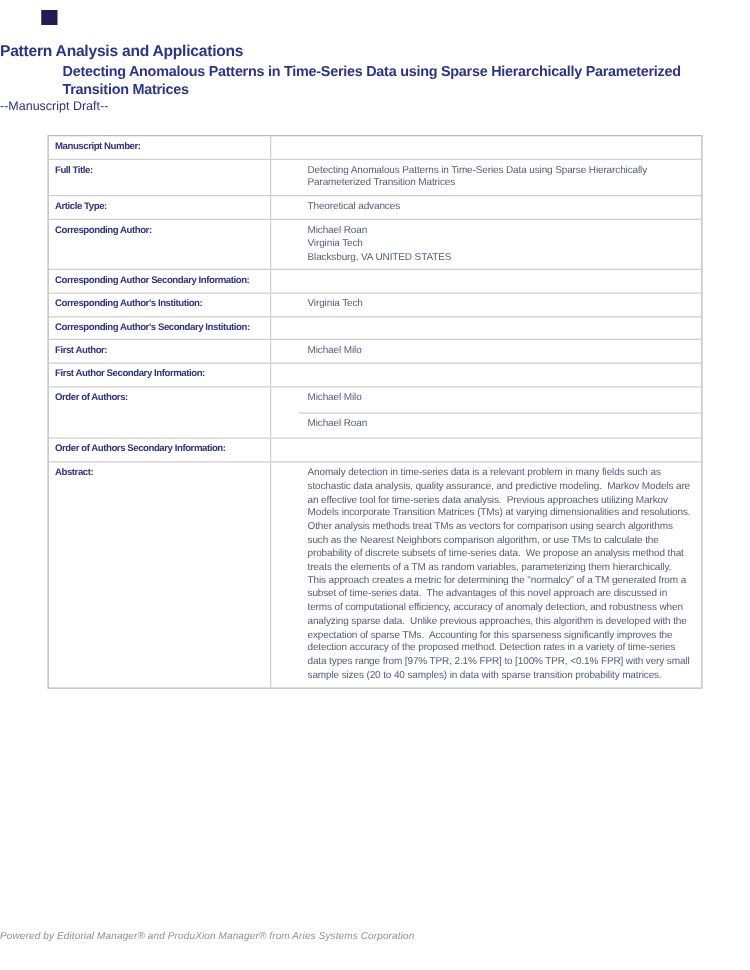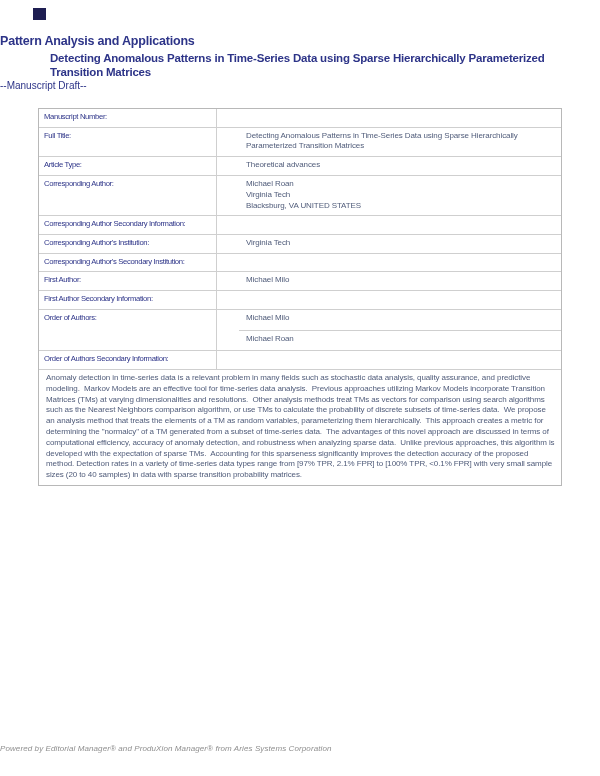--- a/index.html
+++ b/index.html
@@ -40,21 +40,21 @@
     position: absolute; left: 38px; top: 108px; width: 524px;
     border: 1px solid var(--border_outer);
     background: #ffffff;
   }
   .t-row { display: flex; align-items: stretch; }
   .t-row + .t-row { border-top: 1px solid var(--border_inner); gap: 22px; }
   .t-label {
     width: 178px; flex: 0 0 178px;
     border-right: 1px solid var(--border_inner);
     padding: 3px 4px 4px 5px;
-    font-weight: normal; font-size: 7.7px; letter-spacing: -0.35px;
+    font-weight: bold; font-size: 7.7px; letter-spacing: -0.35px;
     line-height: 10.6px; color: var(--label);
   }
   .t-value {
     flex: 1 1 auto; min-width: 0;
     padding: 3px 6px 4px 7px;
     font-size: 8px; letter-spacing: -0.1px;
     line-height: 10.8px; color: var(--value);
     white-space: pre-wrap;
   }
   .t-value.list-wrap { padding: 0; white-space: normal; }
@@ -119,17 +119,18 @@
       <div class="t-value list-wrap">
         <div class="sub-cell">Michael Milo</div>
         <div class="sub-cell">Michael Roan</div>
       </div>
     </div>
     <div class="t-row">
       <div class="t-label">Order of Authors Secondary Information:</div>
       <div class="t-value"></div>
     </div>
     <div class="t-row">
+      <div class="t-label">Abstract:</div>
       <div class="t-value">Anomaly detection in time-series data is a relevant problem in many fields such as stochastic data analysis, quality assurance, and predictive modeling.  Markov Models are an effective tool for time-series data analysis.  Previous approaches utilizing Markov Models incorporate Transition Matrices (TMs) at varying dimensionalities and resolutions.  Other analysis methods treat TMs as vectors for comparison using search algorithms such as the Nearest Neighbors comparison algorithm, or use TMs to calculate the probability of discrete subsets of time-series data.  We propose an analysis method that treats the elements of a TM as random variables, parameterizing them hierarchically.  This approach creates a metric for determining the "normalcy" of a TM generated from a subset of time-series data.  The advantages of this novel approach are discussed in terms of computational efficiency, accuracy of anomaly detection, and robustness when analyzing sparse data.  Unlike previous approaches, this algorithm is developed with the expectation of sparse TMs.  Accounting for this sparseness significantly improves the detection accuracy of the proposed method. Detection rates in a variety of time-series data types range from [97% TPR, 2.1% FPR] to [100% TPR, &lt;0.1% FPR] with very small sample sizes (20 to 40 samples) in data with sparse transition probability matrices.</div>
     </div>
   </div>
 
 <div class="footer">Powered by Editorial Manager® and ProduXion Manager® from Aries Systems Corporation</div>
 
 </body></html>

